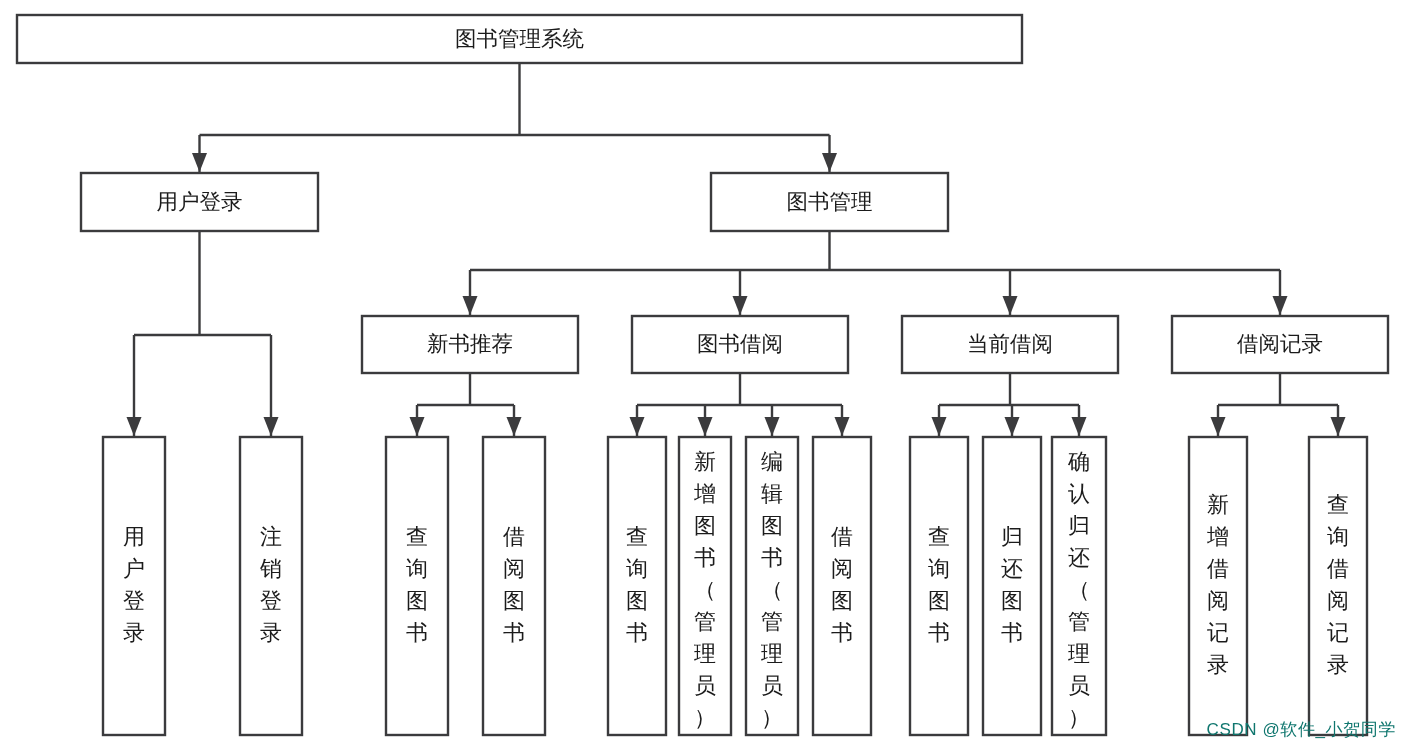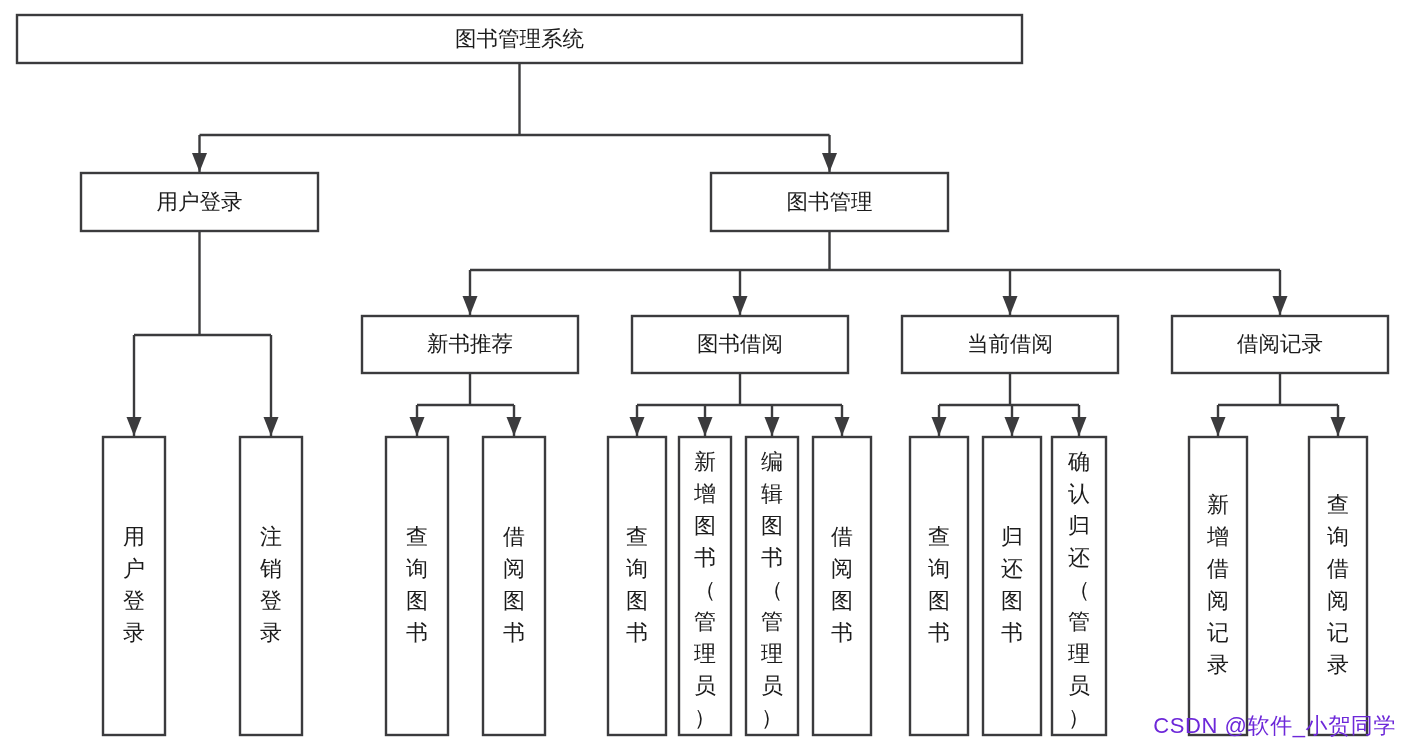--- a/index.html
+++ b/index.html
@@ -56,22 +56,22 @@
     font-family: "Liberation Sans", "DejaVu Sans", sans-serif;
     font-size: 22px;
     text-anchor: middle;
     dominant-baseline: middle;
   }
   .watermark {
     position: absolute;
     right: 9px;
     bottom: 6px;
     font-family: "Liberation Sans", "DejaVu Sans", sans-serif;
-    font-size: 22px;
-    color: #6d28d9;
+    font-size: 17px;
+    color: #0f766e;
     letter-spacing: 0.6px;
     white-space: nowrap;
     user-select: none;
   }
 </style>
 </head>
 <body>
 
 <div id="diagram-root">
 

